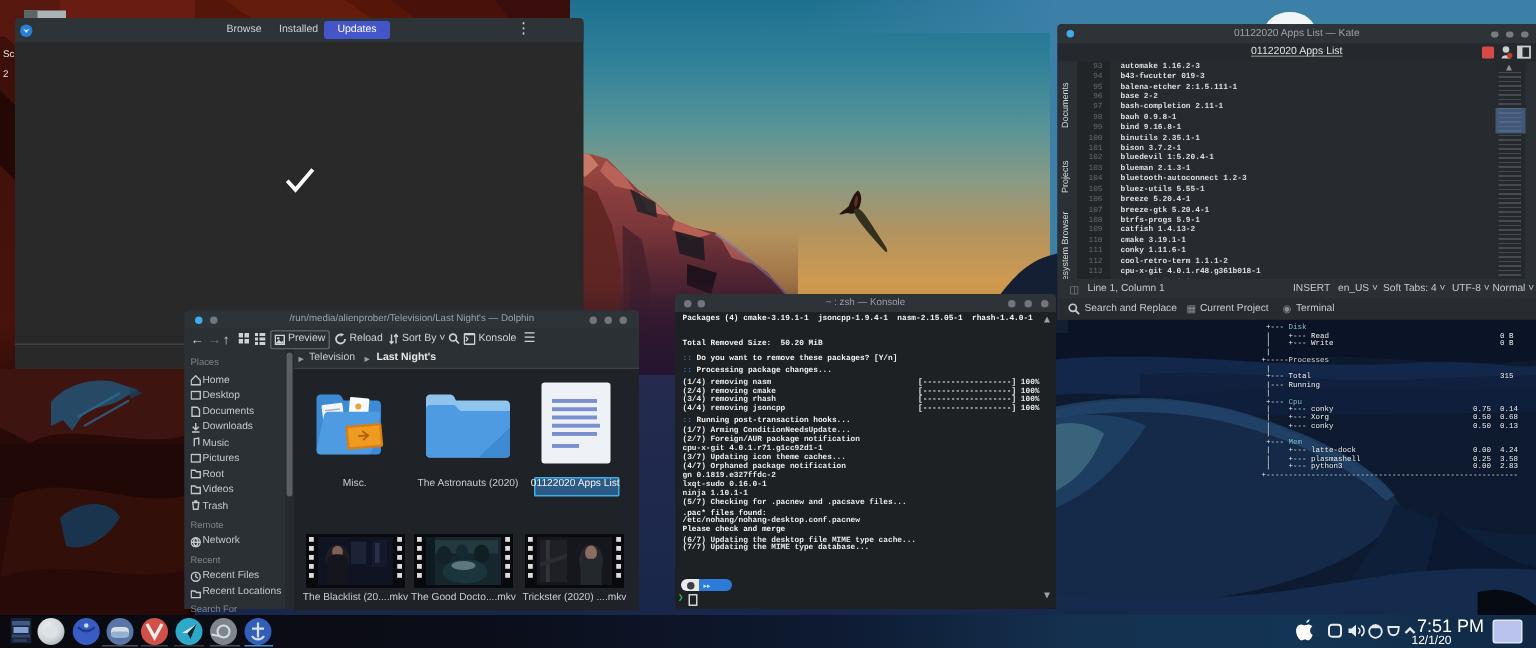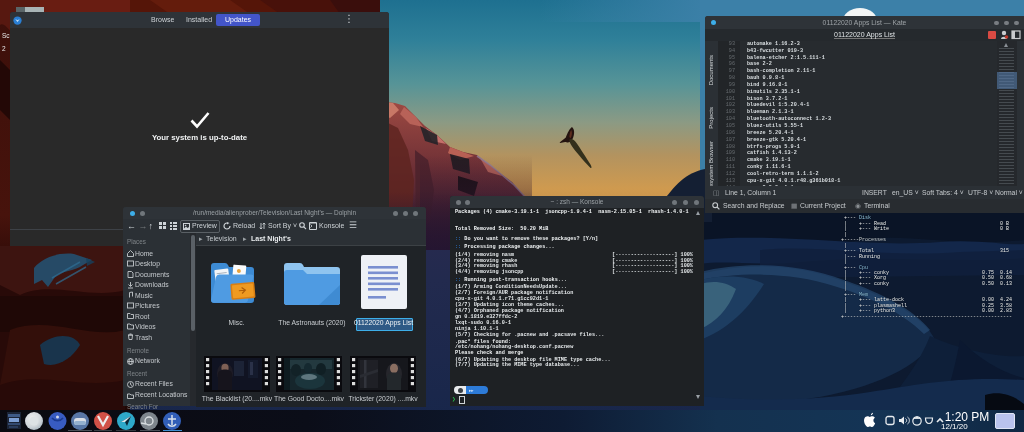--- a/index.html
+++ b/index.html
@@ -141,21 +141,20 @@
       <path d="M3,4 L6,8 L9,4 L6,5.5 Z" fill="#cfe4f5"></path>
     </svg>
     <span class="abs" style="left:141px;top:3.5px;font-size:7px;color:#cdd2d6;">Browse</span>
     <span class="abs" style="left:176px;top:3.5px;font-size:7px;color:#cdd2d6;">Installed</span>
     <span class="abs" style="left:206px;top:1.5px;width:44px;height:12px;background:#4355c9;border-radius:2px;text-align:center;font-size:7px;color:#fff;line-height:12px;">Updates</span>
     <span class="abs" style="left:334px;top:1px;font-size:10px;color:#d8dcde;">⋮</span>
   </div>
   <svg class="abs" style="left:179px;top:99px" width="22" height="19" viewBox="0 0 22 19">
     <path d="M2.5,9.5 L8,15.5 L19.5,2" stroke="#fdfdfd" stroke-width="2.6" fill="none"></path>
   </svg>
-  <div class="abs" style="left:0;top:121px;width:100%;text-align:center;font-size:7.8px;font-weight:bold;color:#f0f2f3;">Your system is up-to-date</div>
   <div class="abs" style="left:0;top:217px;width:100%;height:1px;background:#3d4146;"></div>
 </div>
 
 <div class="win" id="kate" style="left:705px;top:16px;width:319px;height:197px;background:#2b3035;">
   <div class="tb" style="height:13px;border-radius:3px 0 0 0;">
     <div class="dot" style="left:6px;top:4px;width:5px;height:5px;background:#3daee9;"></div>
     <div class="abs" style="left:0;width:100%;top:2.5px;text-align:center;font-size:6.8px;color:#9ea3a7;">01122020 Apps List — Kate</div>
     <div class="dot" style="left:289px;top:4.5px;width:4.5px;height:4.5px;background:#787d82;"></div>
     <div class="dot" style="left:299px;top:4.5px;width:4.5px;height:4.5px;background:#787d82;"></div>
     <div class="dot" style="left:309px;top:4.5px;width:4.5px;height:4.5px;background:#787d82;"></div>
@@ -610,17 +609,17 @@
     <rect x="1" y="1.5" width="8" height="8" rx="2" stroke="#e8ecef" stroke-width="1.3" fill="none"></rect>
     <path d="M14,4 L16,4 L19,1.5 L19,9.5 L16,7 L14,7 Z" fill="#e8ecef"></path>
     <path d="M20.5,3.5 C22,4.5 22,6.5 20.5,7.5 M22.5,2 C25,3.5 25,7.5 22.5,9" stroke="#e8ecef" stroke-width="1" fill="none"></path>
     <circle cx="32" cy="6" r="4.2" stroke="#e8ecef" stroke-width="1.2" fill="none"></circle>
     <path d="M29,3.2 L35,3.2" stroke="#e8ecef" stroke-width="1.4"></path>
     <circle cx="32" cy="2.2" r="1" fill="#e8ecef"></circle>
     <path d="M40.5,3 L47.5,3 C47.5,6 46.5,8.5 44,8.5 C41.5,8.5 40.5,6 40.5,3 Z" stroke="#e8ecef" stroke-width="1.2" fill="none"></path>
     <path d="M54,7 L57,4 L60,7" stroke="#e8ecef" stroke-width="1.6" fill="none" transform="translate(-2 0)"></path>
   </svg>
 
-  <div class="abs" style="left:941px;top:-0.5px;width:52px;text-align:center;font-size:12px;color:#ffffff;white-space:nowrap;">1:20 PM</div>
+  <div class="abs" style="left:941px;top:-0.5px;width:52px;text-align:center;font-size:12px;color:#ffffff;white-space:nowrap;">7:51 PM</div>
   <div class="abs" style="left:941px;top:12px;width:52px;text-align:left;font-size:8px;color:#ffffff;">12/1/20</div>
 
   <div class="abs" style="left:995px;top:2.5px;width:18px;height:14.5px;background:#b9c3ee;border:1.5px solid #dfe5f5;border-radius:2px;"></div>
 </div>
 
 </body></html>

